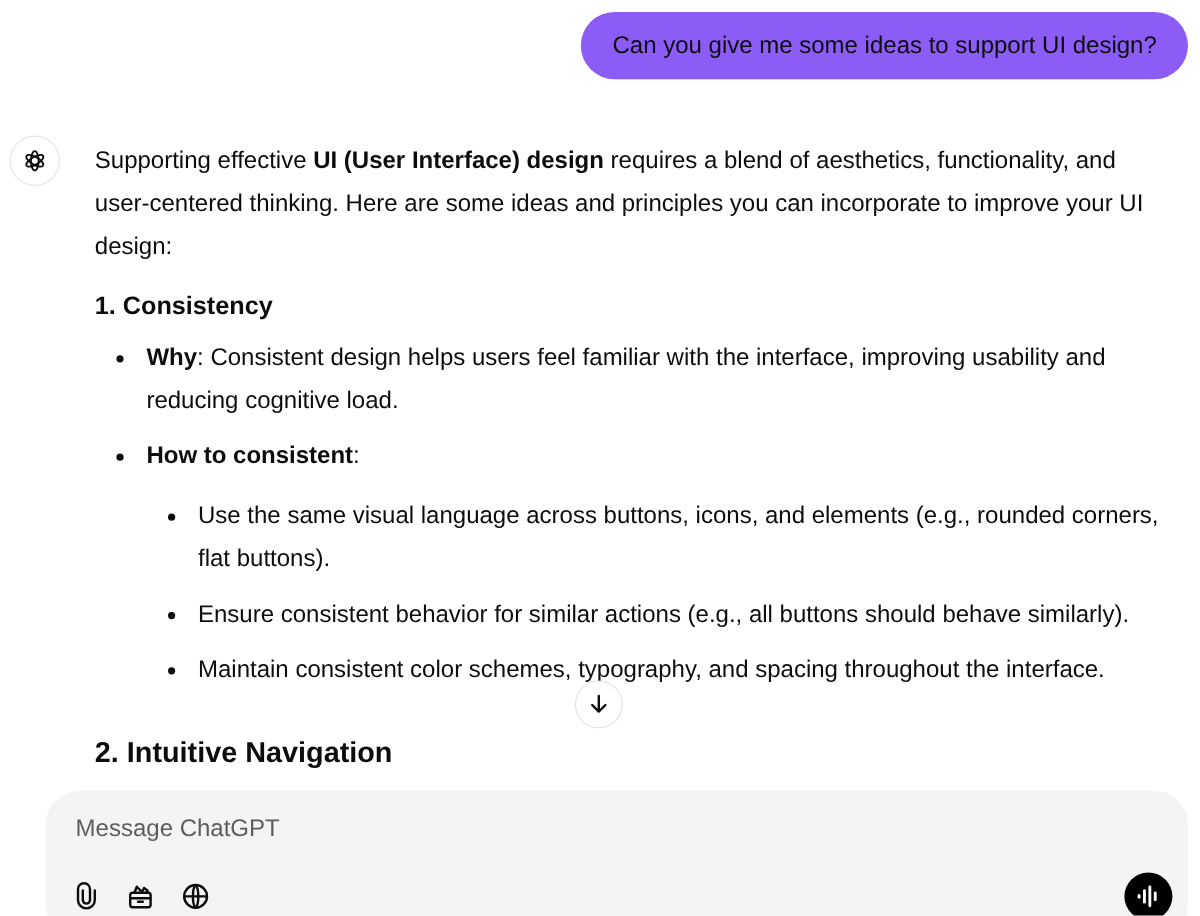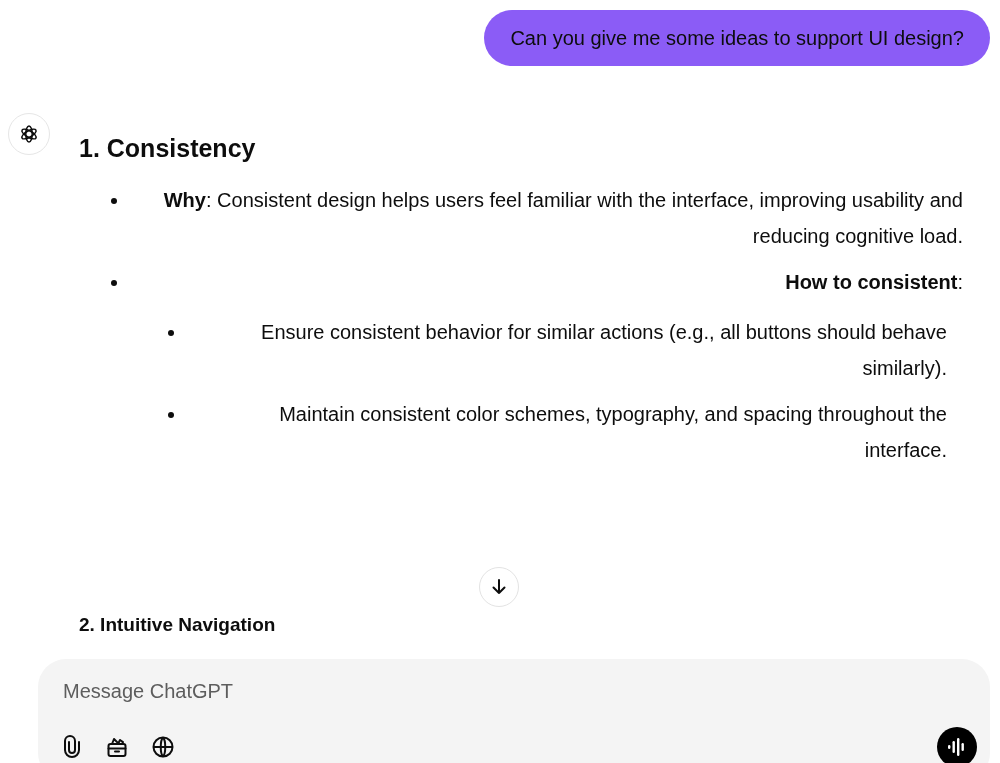--- a/index.html
+++ b/index.html
@@ -19,35 +19,35 @@
     border-radius: 50%; border: 1px solid #e6e6e6; background: #fff;
     display: flex; align-items: center; justify-content: center;
   }
   .assistant {
     position: absolute; left: 79px; top: 116px; width: 900px;
     font-size: 20px; line-height: 36px;
   }
   .assistant p { margin: 0; }
   .assistant b { font-weight: 700; }
   h3.section {
-    font-size: 25px; font-weight: 700; margin: 14px 0 6px 0; line-height: 36px;
+    font-size: 21px; font-weight: 700; margin: 14px 0 6px 0; line-height: 36px;
   }
-  ul { margin: 16px; padding: 0; list-style: none; text-align: right; }
+  ul { margin: 2px; padding: 0; list-style: none; }
   .l1 > li { position: relative; padding-left: 41px; margin-bottom: 10px; }
   .l1 > li::before {
     content: ""; position: absolute; left: 16px; top: 16px;
     width: 6px; height: 6px; border-radius: 50%; background: #0d0d0d;
   }
   .l2 { margin-top: 14px; }
   .l2 > li { position: relative; padding-left: 41px; margin-bottom: 10px; }
   .l2 > li::before {
     content: ""; position: absolute; left: 16px; top: 16px;
     width: 6px; height: 6px; border-radius: 50%; background: #0d0d0d;
   }
-  .next-heading { position: absolute; left: 79px; top: 614px; font-size: 19px; font-weight: 700; }
+  .next-heading { position: absolute; left: 79px; top: 614px; font-size: 24px; font-weight: 700; }
   .scroll-btn {
     position: absolute; left: 479px; top: 567px; width: 38px; height: 38px;
     border-radius: 50%; background: rgba(255,255,255,0.95); border: 1px solid #e3e3e3;
     display: flex; align-items: center; justify-content: center; cursor: pointer;
   }
   .composer {
     position: absolute; left: 38px; top: 659px; width: 952px; height: 122px;
     background: #f4f4f4; border-radius: 28px;
   }
   .composer-input {
@@ -77,26 +77,28 @@
   <svg width="24" height="24" viewBox="0 0 24 24" fill="none" stroke="#0d0d0d" stroke-width="1.5">
     <g transform="translate(12 12)">
       <ellipse rx="3.2" ry="8" transform="rotate(0)"></ellipse>
       <ellipse rx="3.2" ry="8" transform="rotate(60)"></ellipse>
       <ellipse rx="3.2" ry="8" transform="rotate(120)"></ellipse>
     </g>
   </svg>
 </div>
 
 <div class="assistant">
+  <p><span>Supporting effective </span><b>UI (User Interface) design</b><span> requires a blend of aesthetics, functionality, and user-centered thinking. Here are some ideas and principles you can incorporate to improve your UI design:</span></p>
 
   <h3 class="section">1. Consistency</h3>
   <ul class="l1">
     <li><b>Why</b><span>: Consistent design helps users feel familiar with the interface, improving usability and reducing cognitive load.</span></li>
     <li><b>How to consistent</b><span>:</span>
       <ul class="l2">
+        <li>Use the same visual language across buttons, icons, and elements (e.g., rounded corners, flat buttons).</li>
         <li>Ensure consistent behavior for similar actions (e.g., all buttons should behave similarly).</li>
         <li>Maintain consistent color schemes, typography, and spacing throughout the interface.</li>
       </ul>
     </li>
   </ul>
 </div>
 
 <div class="next-heading">2. Intuitive Navigation</div>
 
 <div class="scroll-btn">

